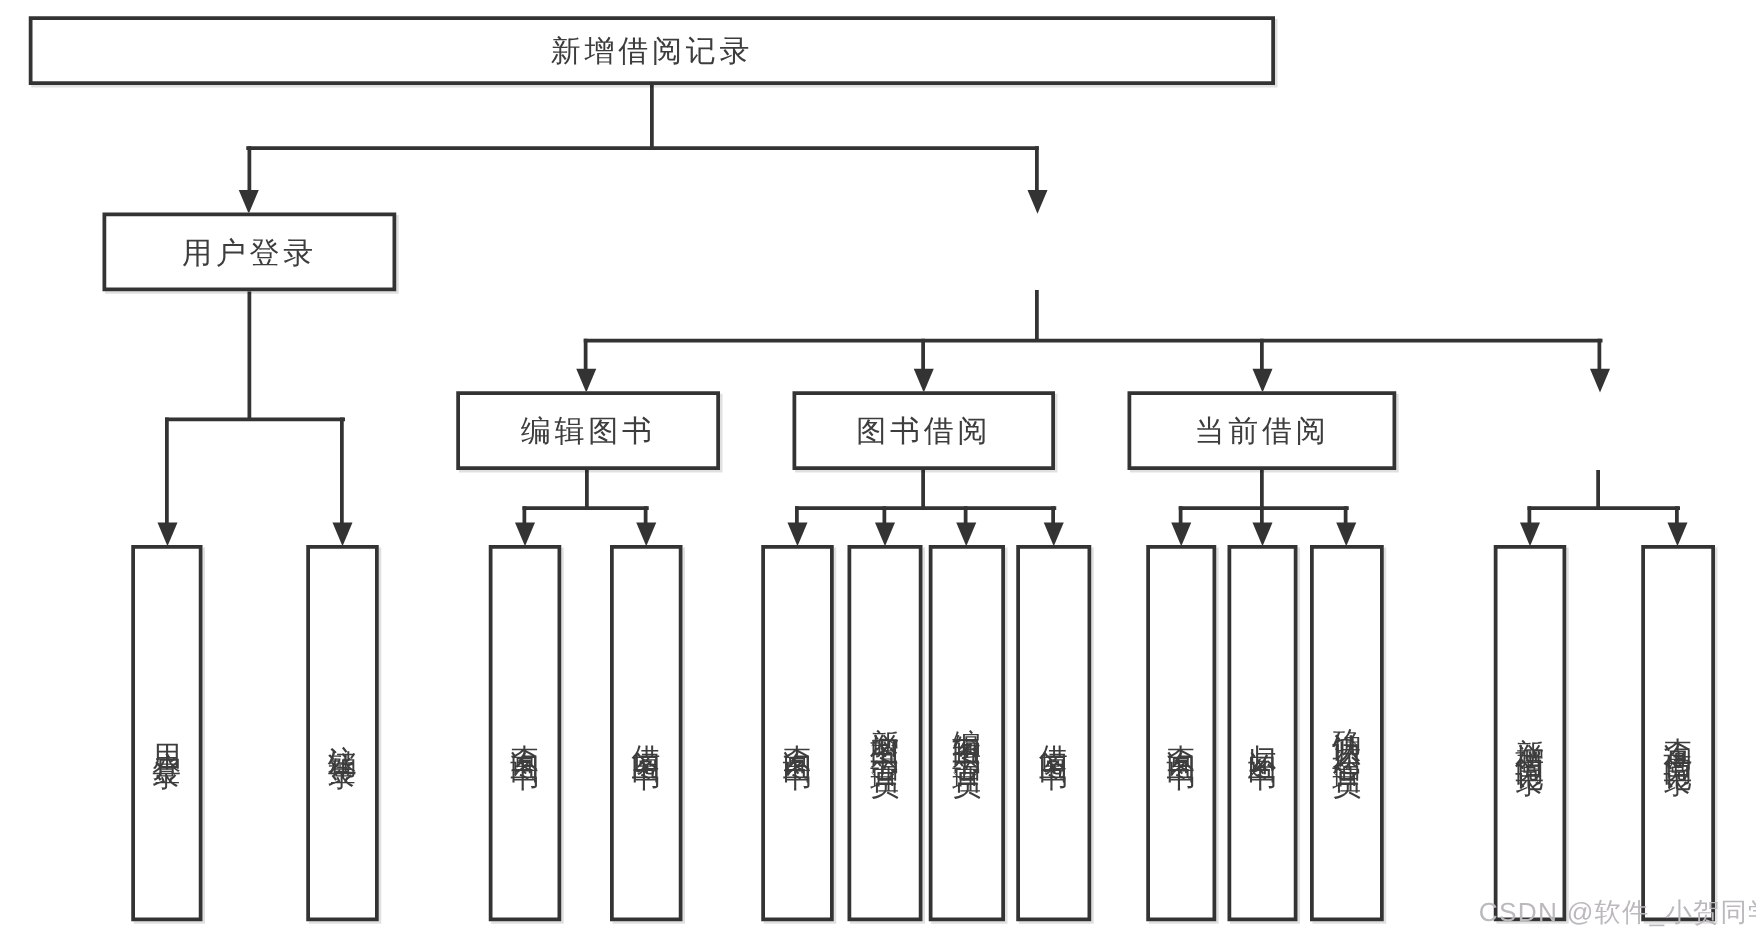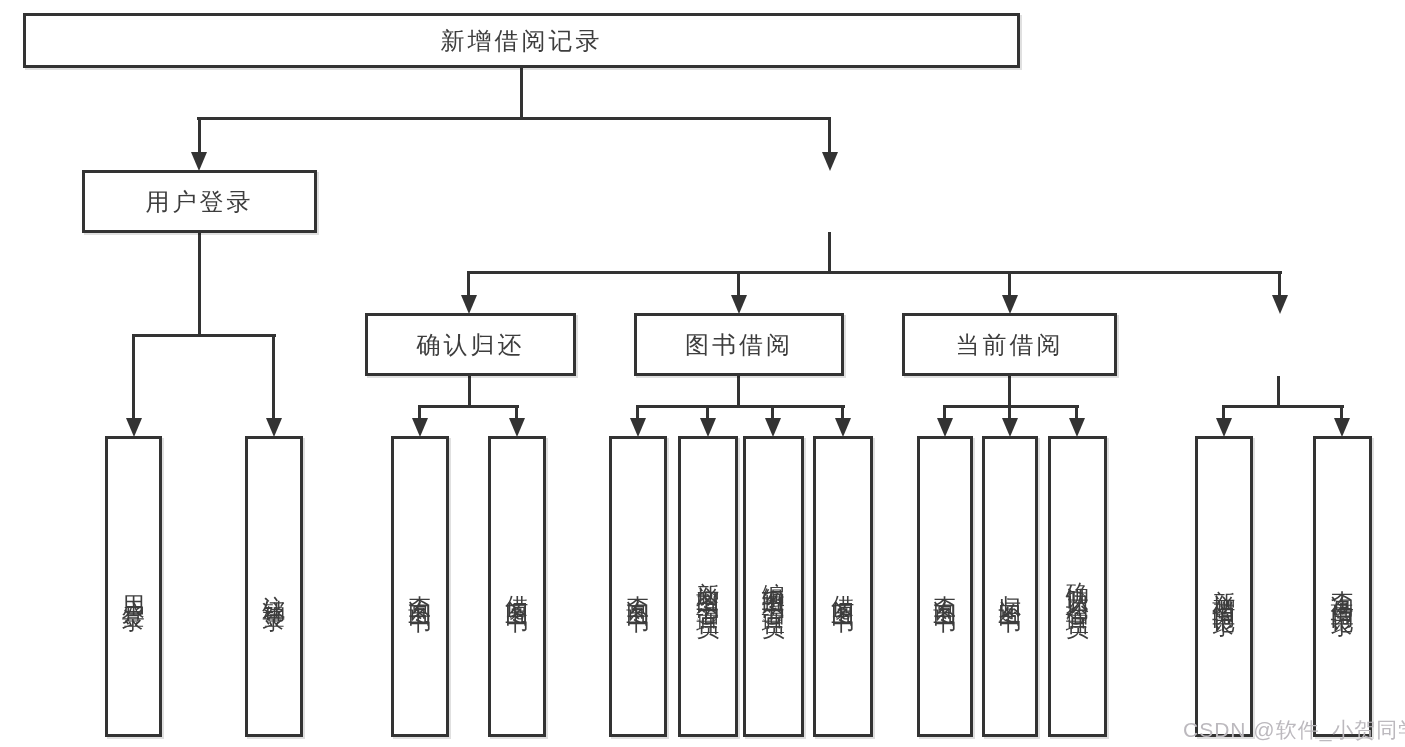--- a/index.html
+++ b/index.html
@@ -150,21 +150,21 @@
   <div class="node h" style="left:23px;top:13px;width:997px;height:55px">
     <span>新增借阅记录</span>
   </div>
 
   <div class="node h" style="left:82px;top:170px;width:235px;height:63px">
     <span>用户登录</span>
   </div>
 
 
   <div class="node h" style="left:365px;top:313px;width:211px;height:63px">
-    <span>确认归还</span>
+    <span>编辑图书</span>
   </div>
 
   <div class="node h" style="left:902px;top:313px;width:215px;height:63px">
     <span>当前借阅</span>
   </div>
 
   <div class="node h" style="left:634px;top:313px;width:210px;height:63px">
     <span>图书借阅</span>
   </div>
 

